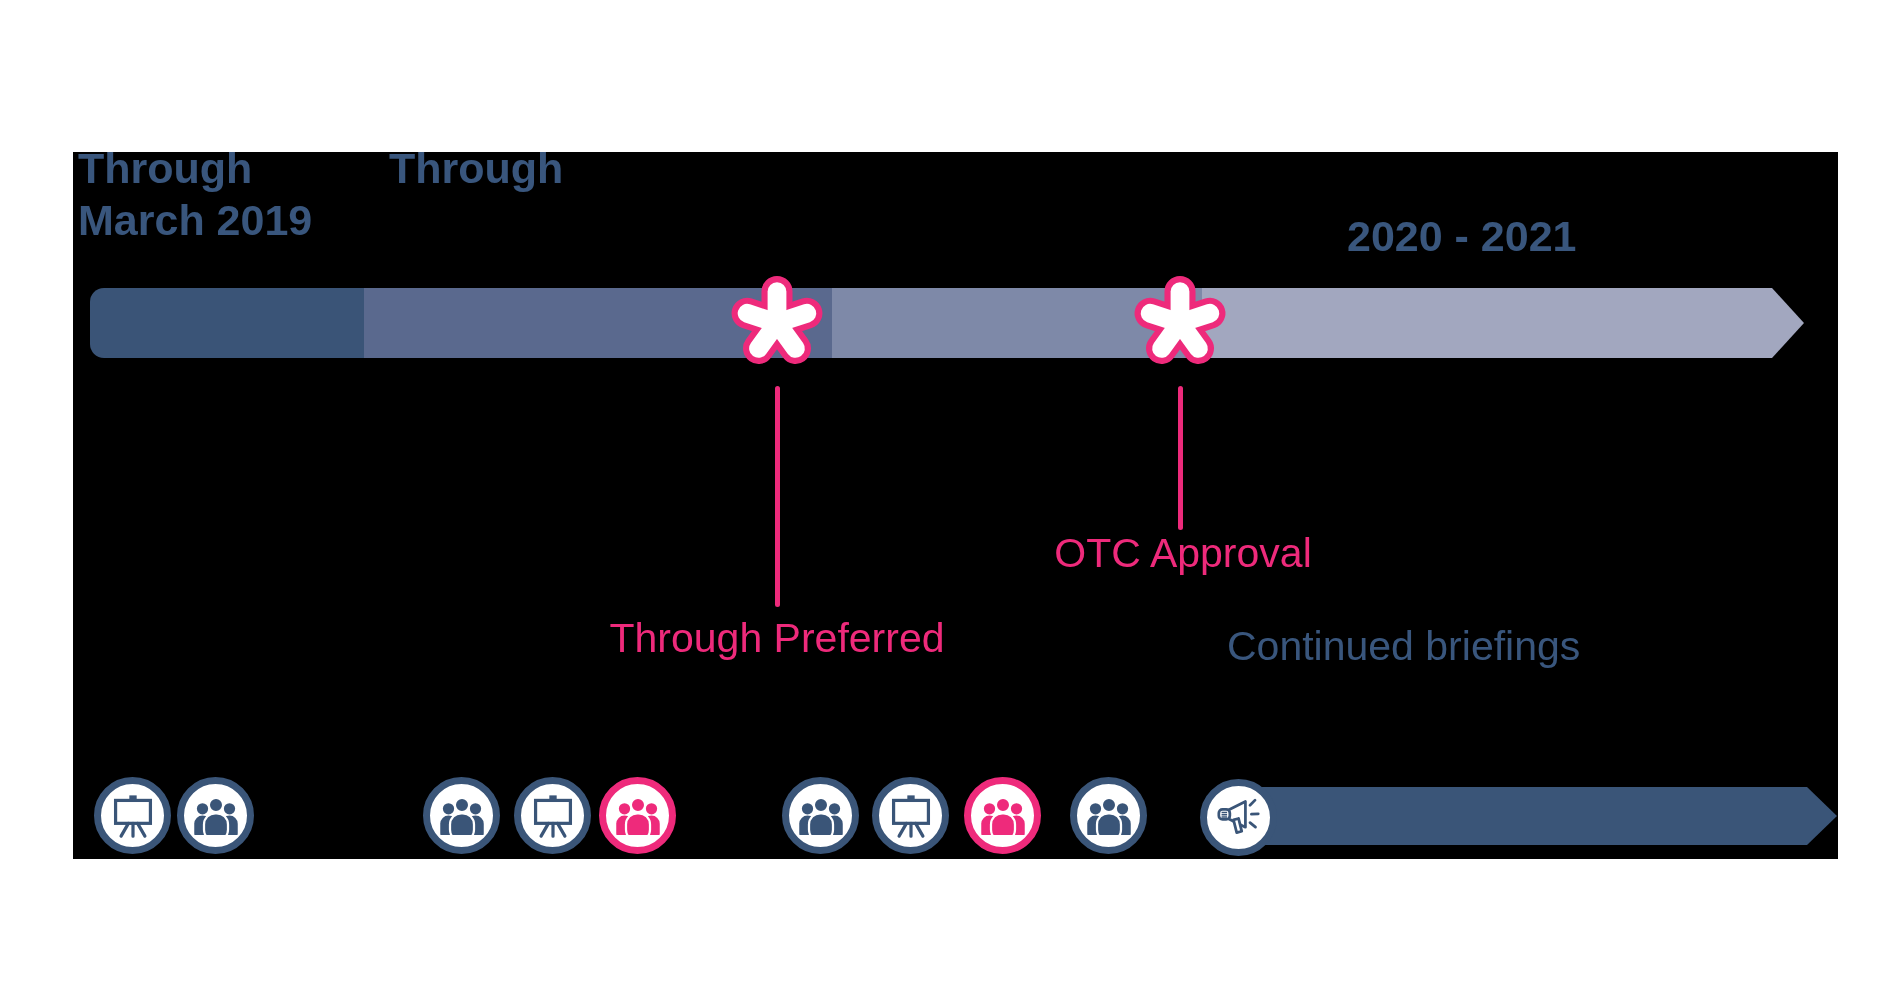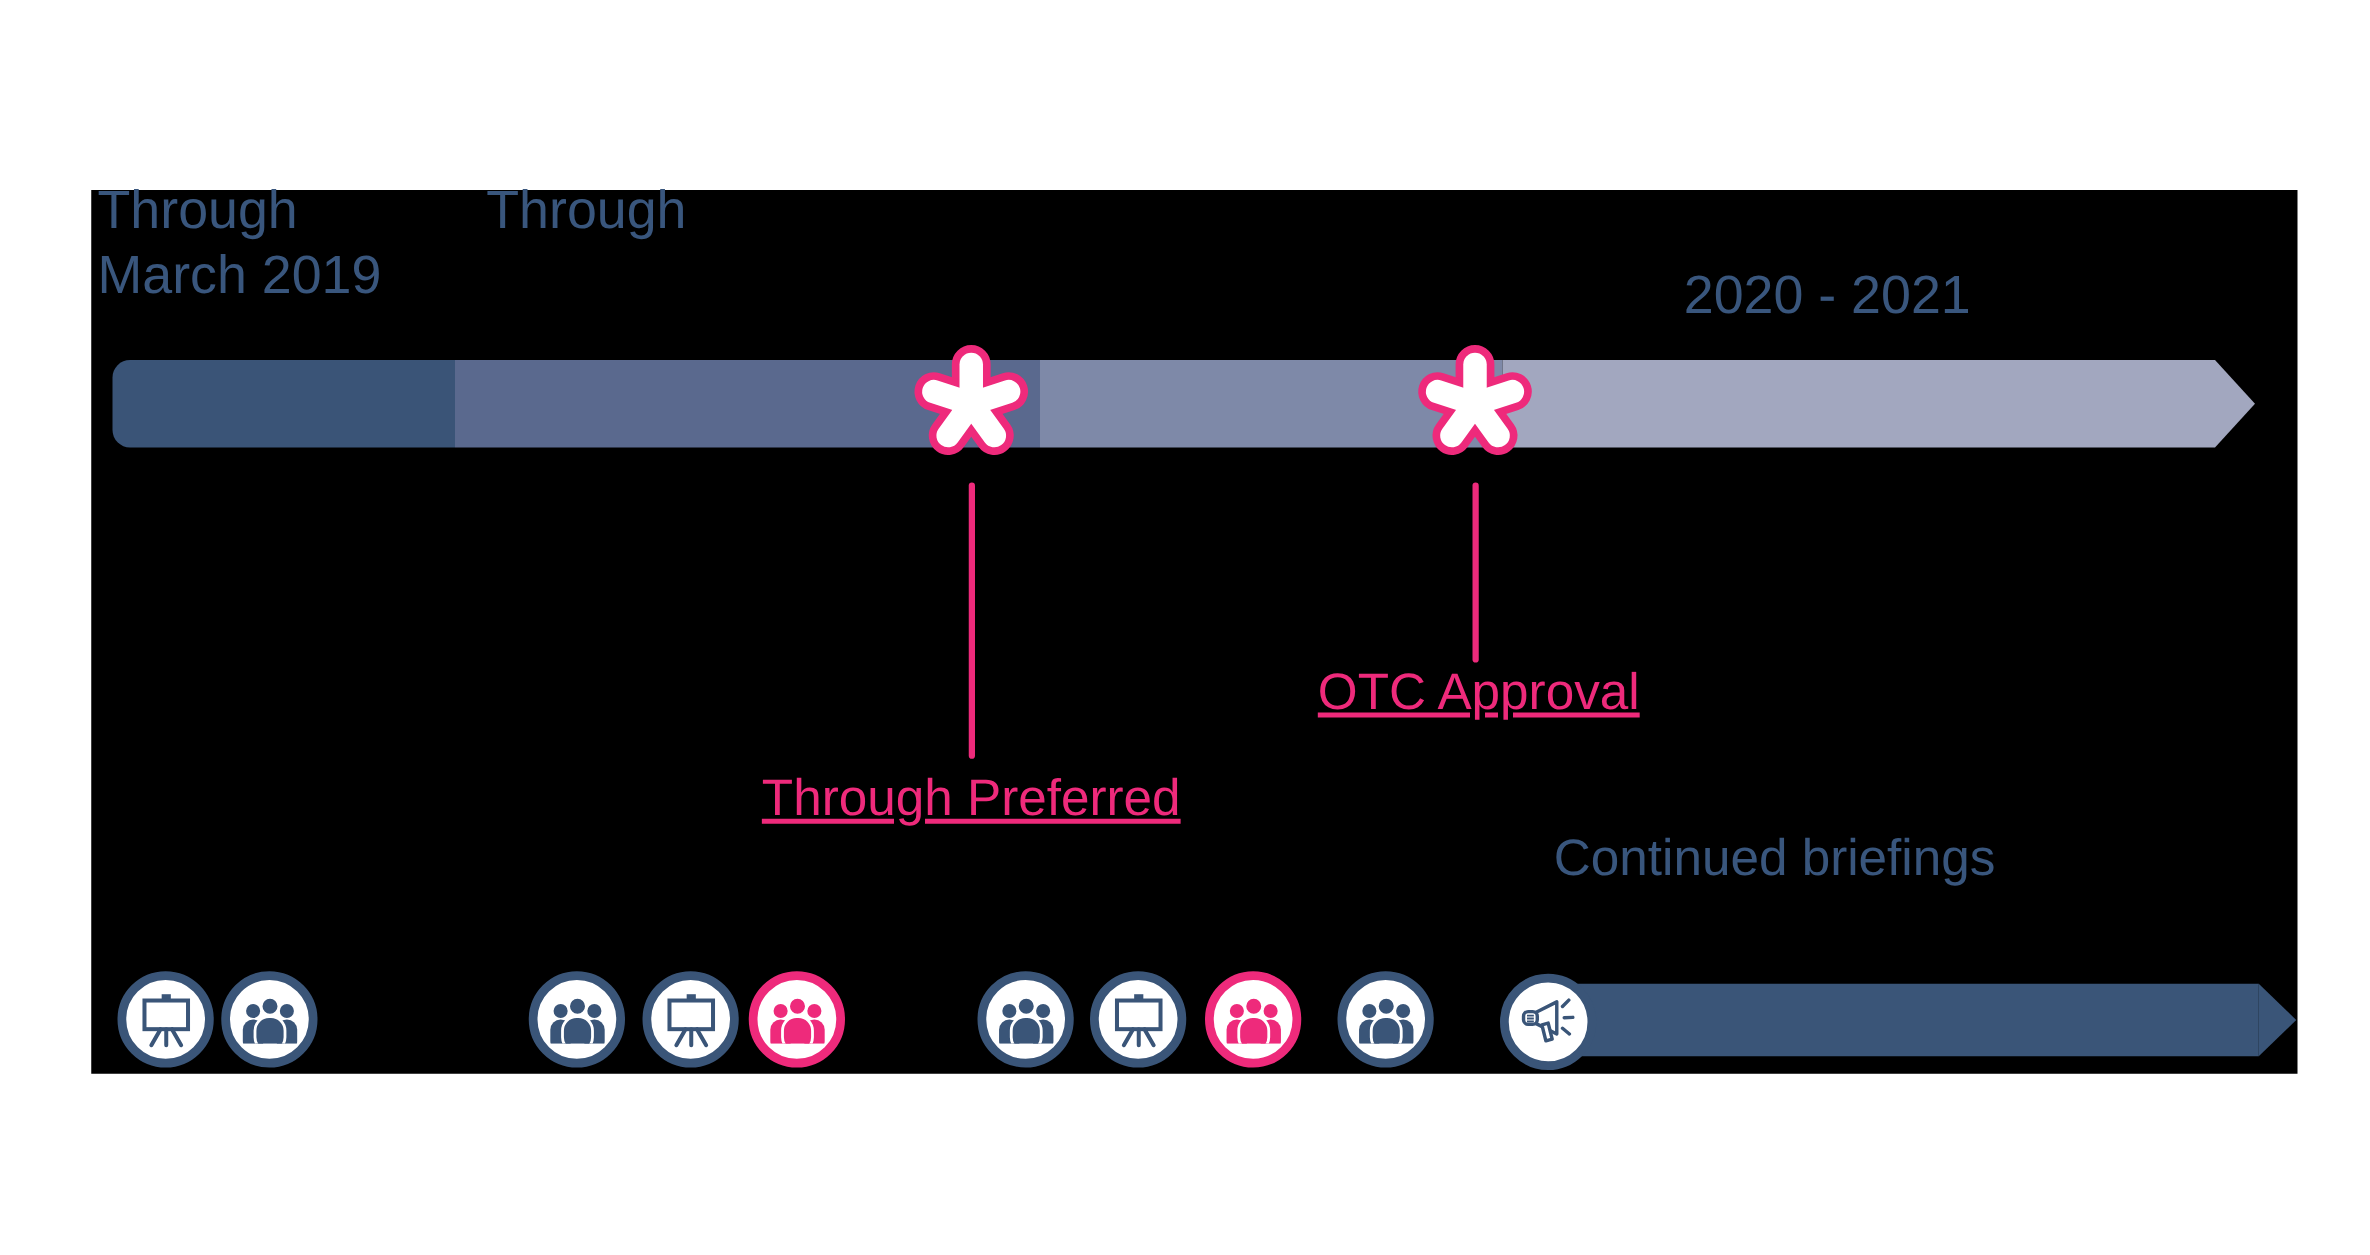--- a/index.html
+++ b/index.html
@@ -6,21 +6,21 @@
     --navy:#3A5578; --navy-text:#39567D; --pink:#EE2A7B;
     --seg1:#3A5477; --seg2:#5A698E; --seg3:#7E89A8; --seg4:#A2A7BF;
     --canvas:#000000; --white:#FFFFFF;
   }
   html,body{margin:0;padding:0;background:#fff;}
   .page{position:relative;width:1896px;height:1004px;background:var(--white);
         font-family:"Liberation Sans",sans-serif;overflow:hidden;}
   .stage{position:absolute;left:73px;top:152px;width:1765px;height:707px;background:var(--canvas);}
 
   
-  .phase{position:absolute;top:142px;color:var(--navy-text);font-weight:normal;
+  .phase{position:absolute;top:142px;color:var(--navy-text);font-weight:bold;
          font-size:43px;line-height:52px;white-space:nowrap;}
   .phase.p1{left:78px;} .phase.p2{left:389px;} .phase.p3{left:835px;}
   .phase.p4{left:1347px;top:194px;margin-top:16px;}
 
   
   .seg{position:absolute;top:288px;height:70px;}
   .seg.s1{left:90px;width:274px;background:var(--seg1);border-radius:14px 0 0 14px;}
   .seg.s2{left:364px;width:468px;background:var(--seg2);}
   .seg.s3{left:832px;width:370px;background:var(--seg3);}
   .seg.s4{left:1202px;width:570px;background:var(--seg4);}
@@ -32,26 +32,26 @@
   .ast{position:absolute;width:98px;height:98px;z-index:3;}
   .ast.a1{left:728px;top:274px;} .ast.a2{left:1131px;top:274px;}
   .ast-outline{fill:var(--pink);stroke:var(--pink);stroke-width:15px;stroke-linejoin:round;}
   .ast-fill{fill:#fff;}
 
   .mline{position:absolute;width:5px;background:var(--pink);border-radius:3px;z-index:2;}
   .mline.l1{left:775px;top:386px;height:221px;}
   .mline.l2{left:1178px;top:386px;height:144px;}
 
   .mlabel{position:absolute;width:500px;text-align:center;color:var(--pink);
-          font-size:41px;line-height:53px;text-decoration:underline;}
+          font-size:41px;line-height:53px;}
   .mlabel.m1{left:527px;top:612px;}
   .mlabel.m2{left:933px;top:527px;}
 
-  .note{position:absolute;left:1227px;top:658px;color:var(--navy-text);
-        font-size:41px;line-height:57px;white-space:nowrap;margin-left:16px;}
+  .note{position:absolute;left:1227px;top:618px;color:var(--navy-text);
+        font-size:41px;line-height:57px;white-space:nowrap;}
 
   
   .bbar{position:absolute;left:1250px;top:787px;width:557px;height:58px;background:var(--navy);}
   .bbar-arrow{position:absolute;left:1807px;top:787px;width:0;height:0;
               border-top:29px solid transparent;border-bottom:29px solid transparent;
               border-left:30px solid var(--navy);}
 
   
   .cicon{position:absolute;top:777px;width:63px;height:63px;border-radius:50%;
          background:#fff;border:7px solid var(--navy);color:var(--navy);

